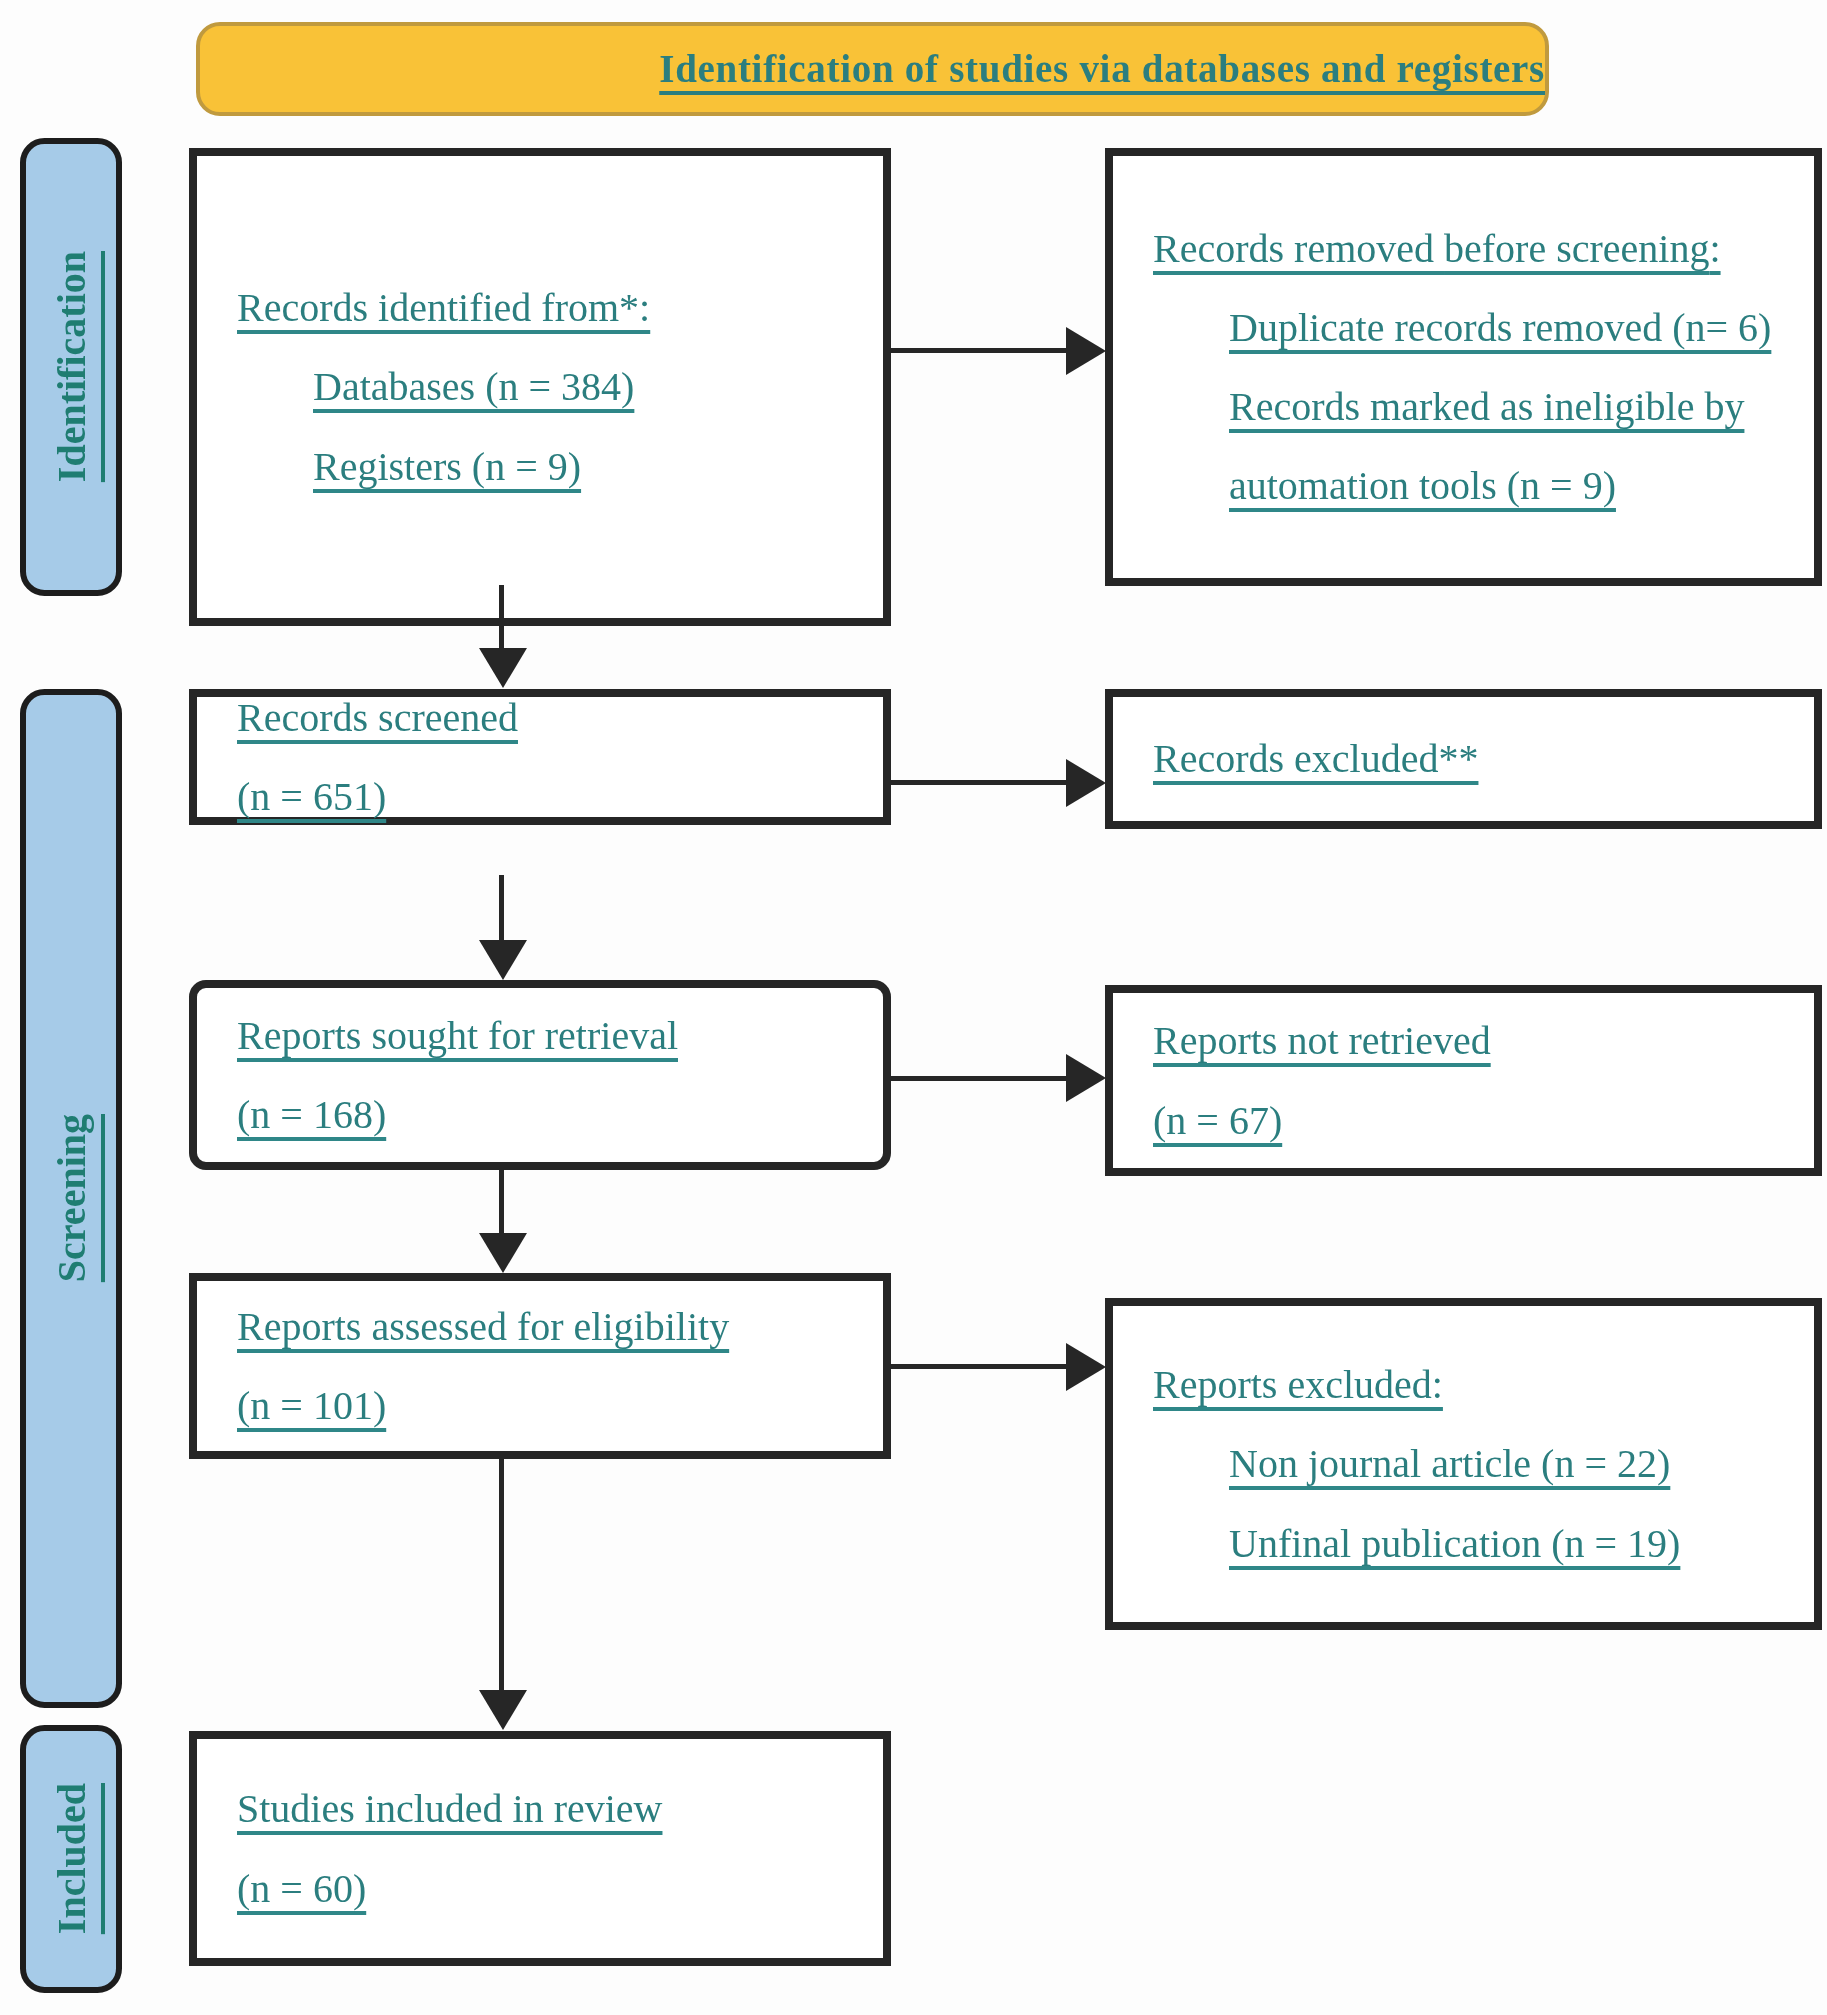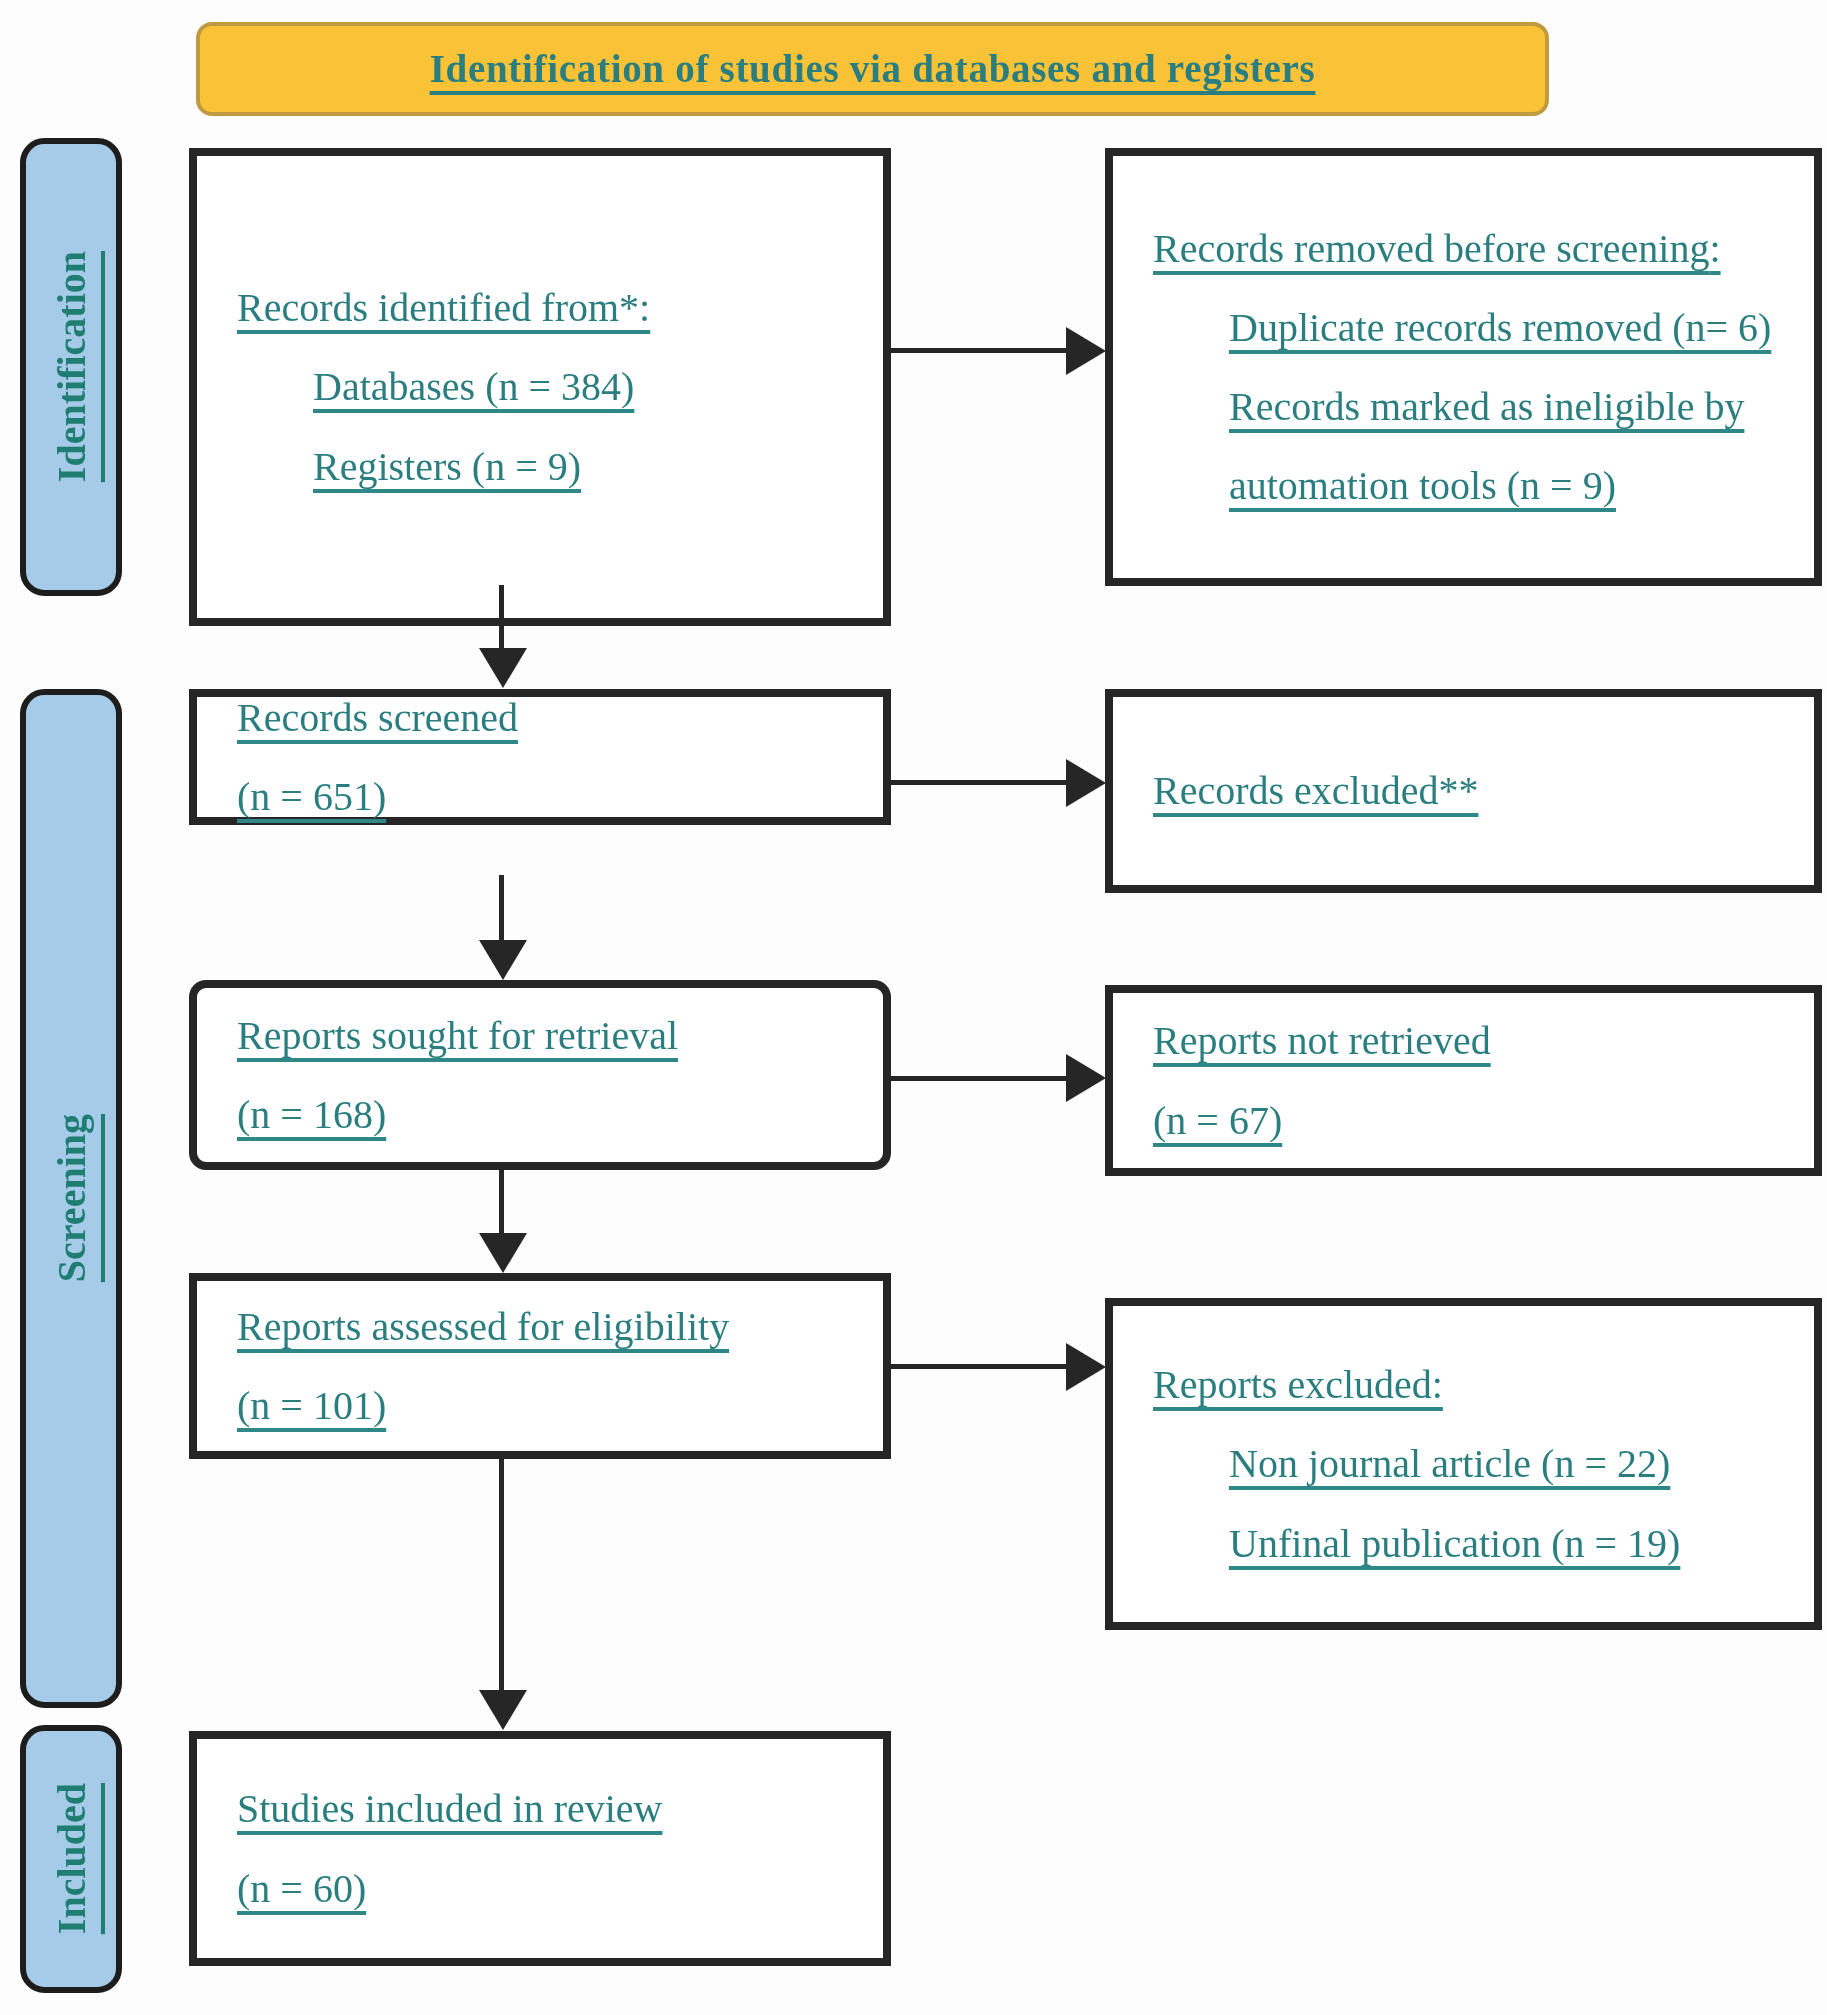--- a/index.html
+++ b/index.html
@@ -7,22 +7,22 @@
     position:relative;
     width:1827px;height:2015px;
     background:#fdfdfd;
     font-family:"Liberation Serif", serif;
     overflow:hidden;
   }
 
   
   .banner{
     position:absolute;left:196px;top:21.6px;width:1353px;height:94px;
-    background:#f9c237;border:4.3px solid #c09a3e;border-radius:16px;
-    display:flex;align-items:center;justify-content:center;
+    background:#f9c237;border:4.3px solid #c09a3e;border-radius:24px;
+    display:flex;align-items:center;justify-content:flex-end;
     box-sizing:border-box;
   }
   .banner-title{
     color:#2b7e7f;font-weight:bold;font-size:39px;
     text-decoration:underline;text-decoration-thickness:4.3px;text-underline-offset:8.6px;
     letter-spacing:0.7px;
   }
 
   
   .stage{
@@ -51,21 +51,21 @@
   .fbox .line, .fbox .item, .fbox .intro{
     text-decoration:underline;text-decoration-thickness:3.6px;text-underline-offset:9.4px;
     text-decoration-color:#2f8788;
   }
   .fbox .item{margin-left:76px;}
   .col-left{left:189px;width:702px;}
   .col-right{left:1105px;width:717px;}
   .box-records-identified{top:148px;height:478px;}
   .box-records-removed{top:148px;height:438px;}
   .box-records-screened{top:689px;height:136px;}
-  .box-records-excluded{top:689px;height:204px;}
+  .box-records-excluded{top:689px;height:140px;}
   .box-reports-sought{top:980px;height:190px;border-radius:17px;}
   .box-reports-not-retrieved{top:985px;height:191px;}
   .box-reports-assessed{top:1273px;height:186px;}
   .box-reports-excluded{top:1298px;height:332px;}
   .box-studies-included{top:1731px;height:235px;}
   .em{}
 
   
   .vline{position:absolute;width:5px;background:#262626;left:499px;}
   .head-down{

